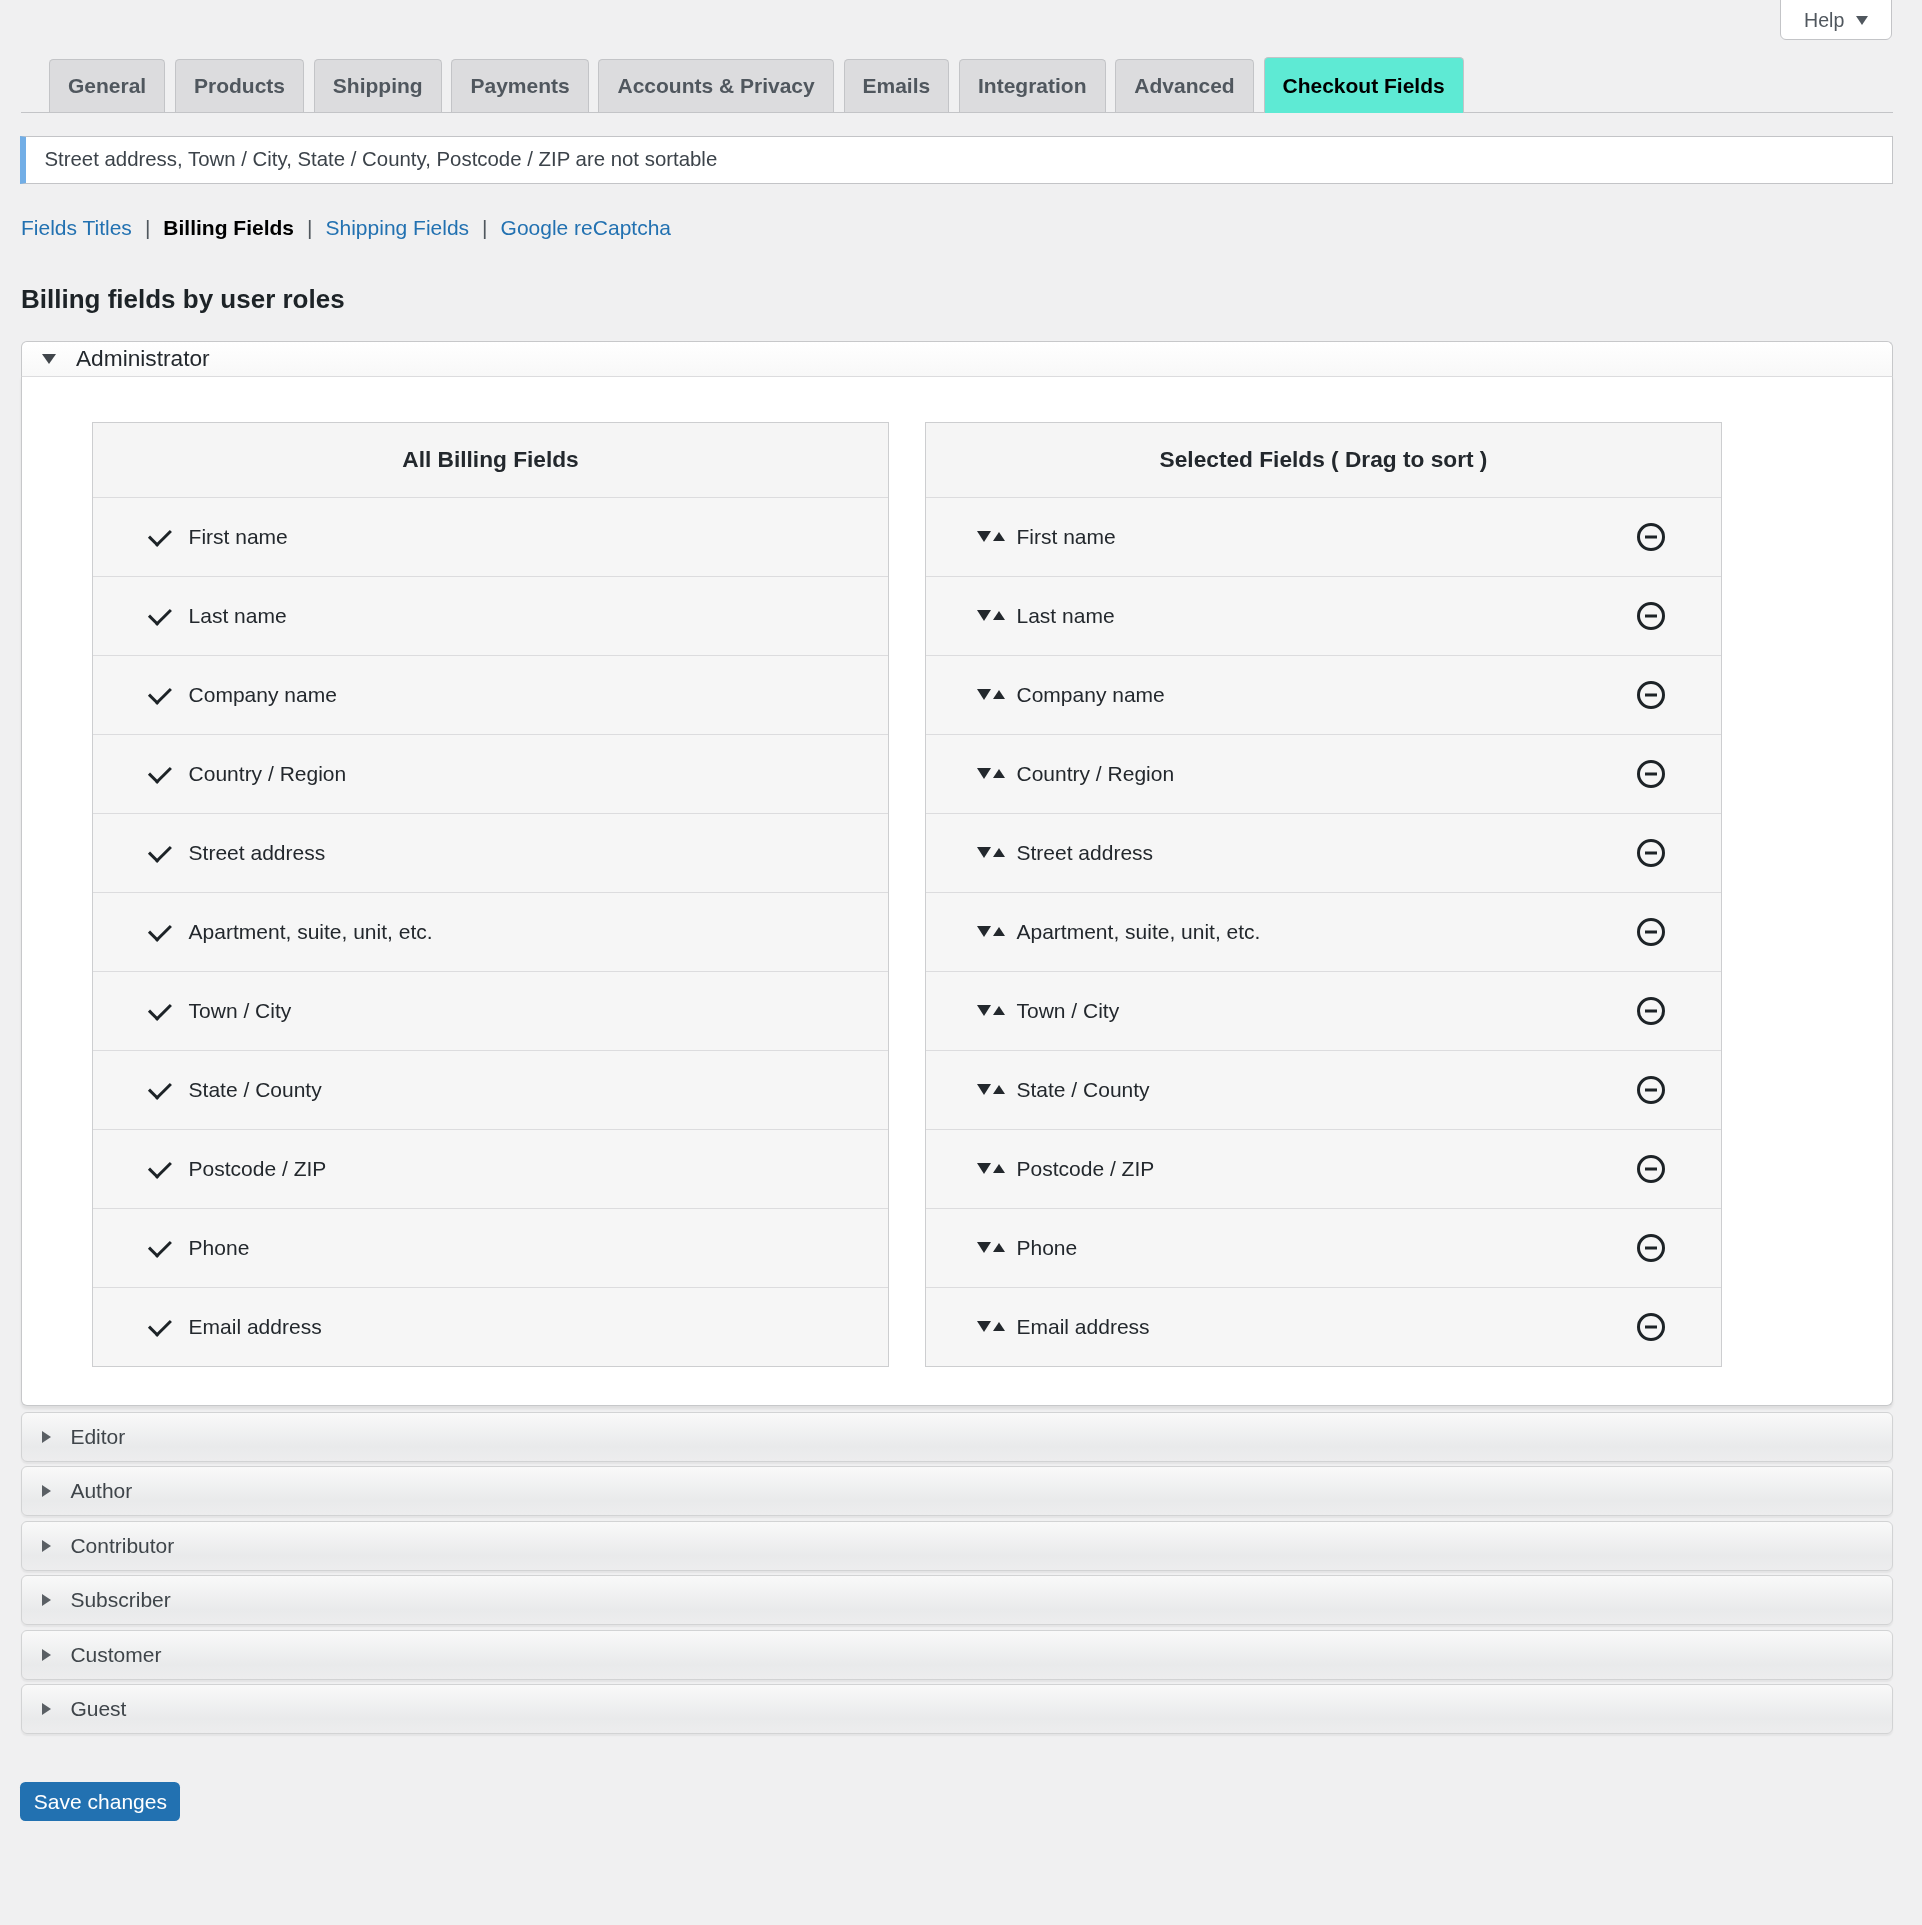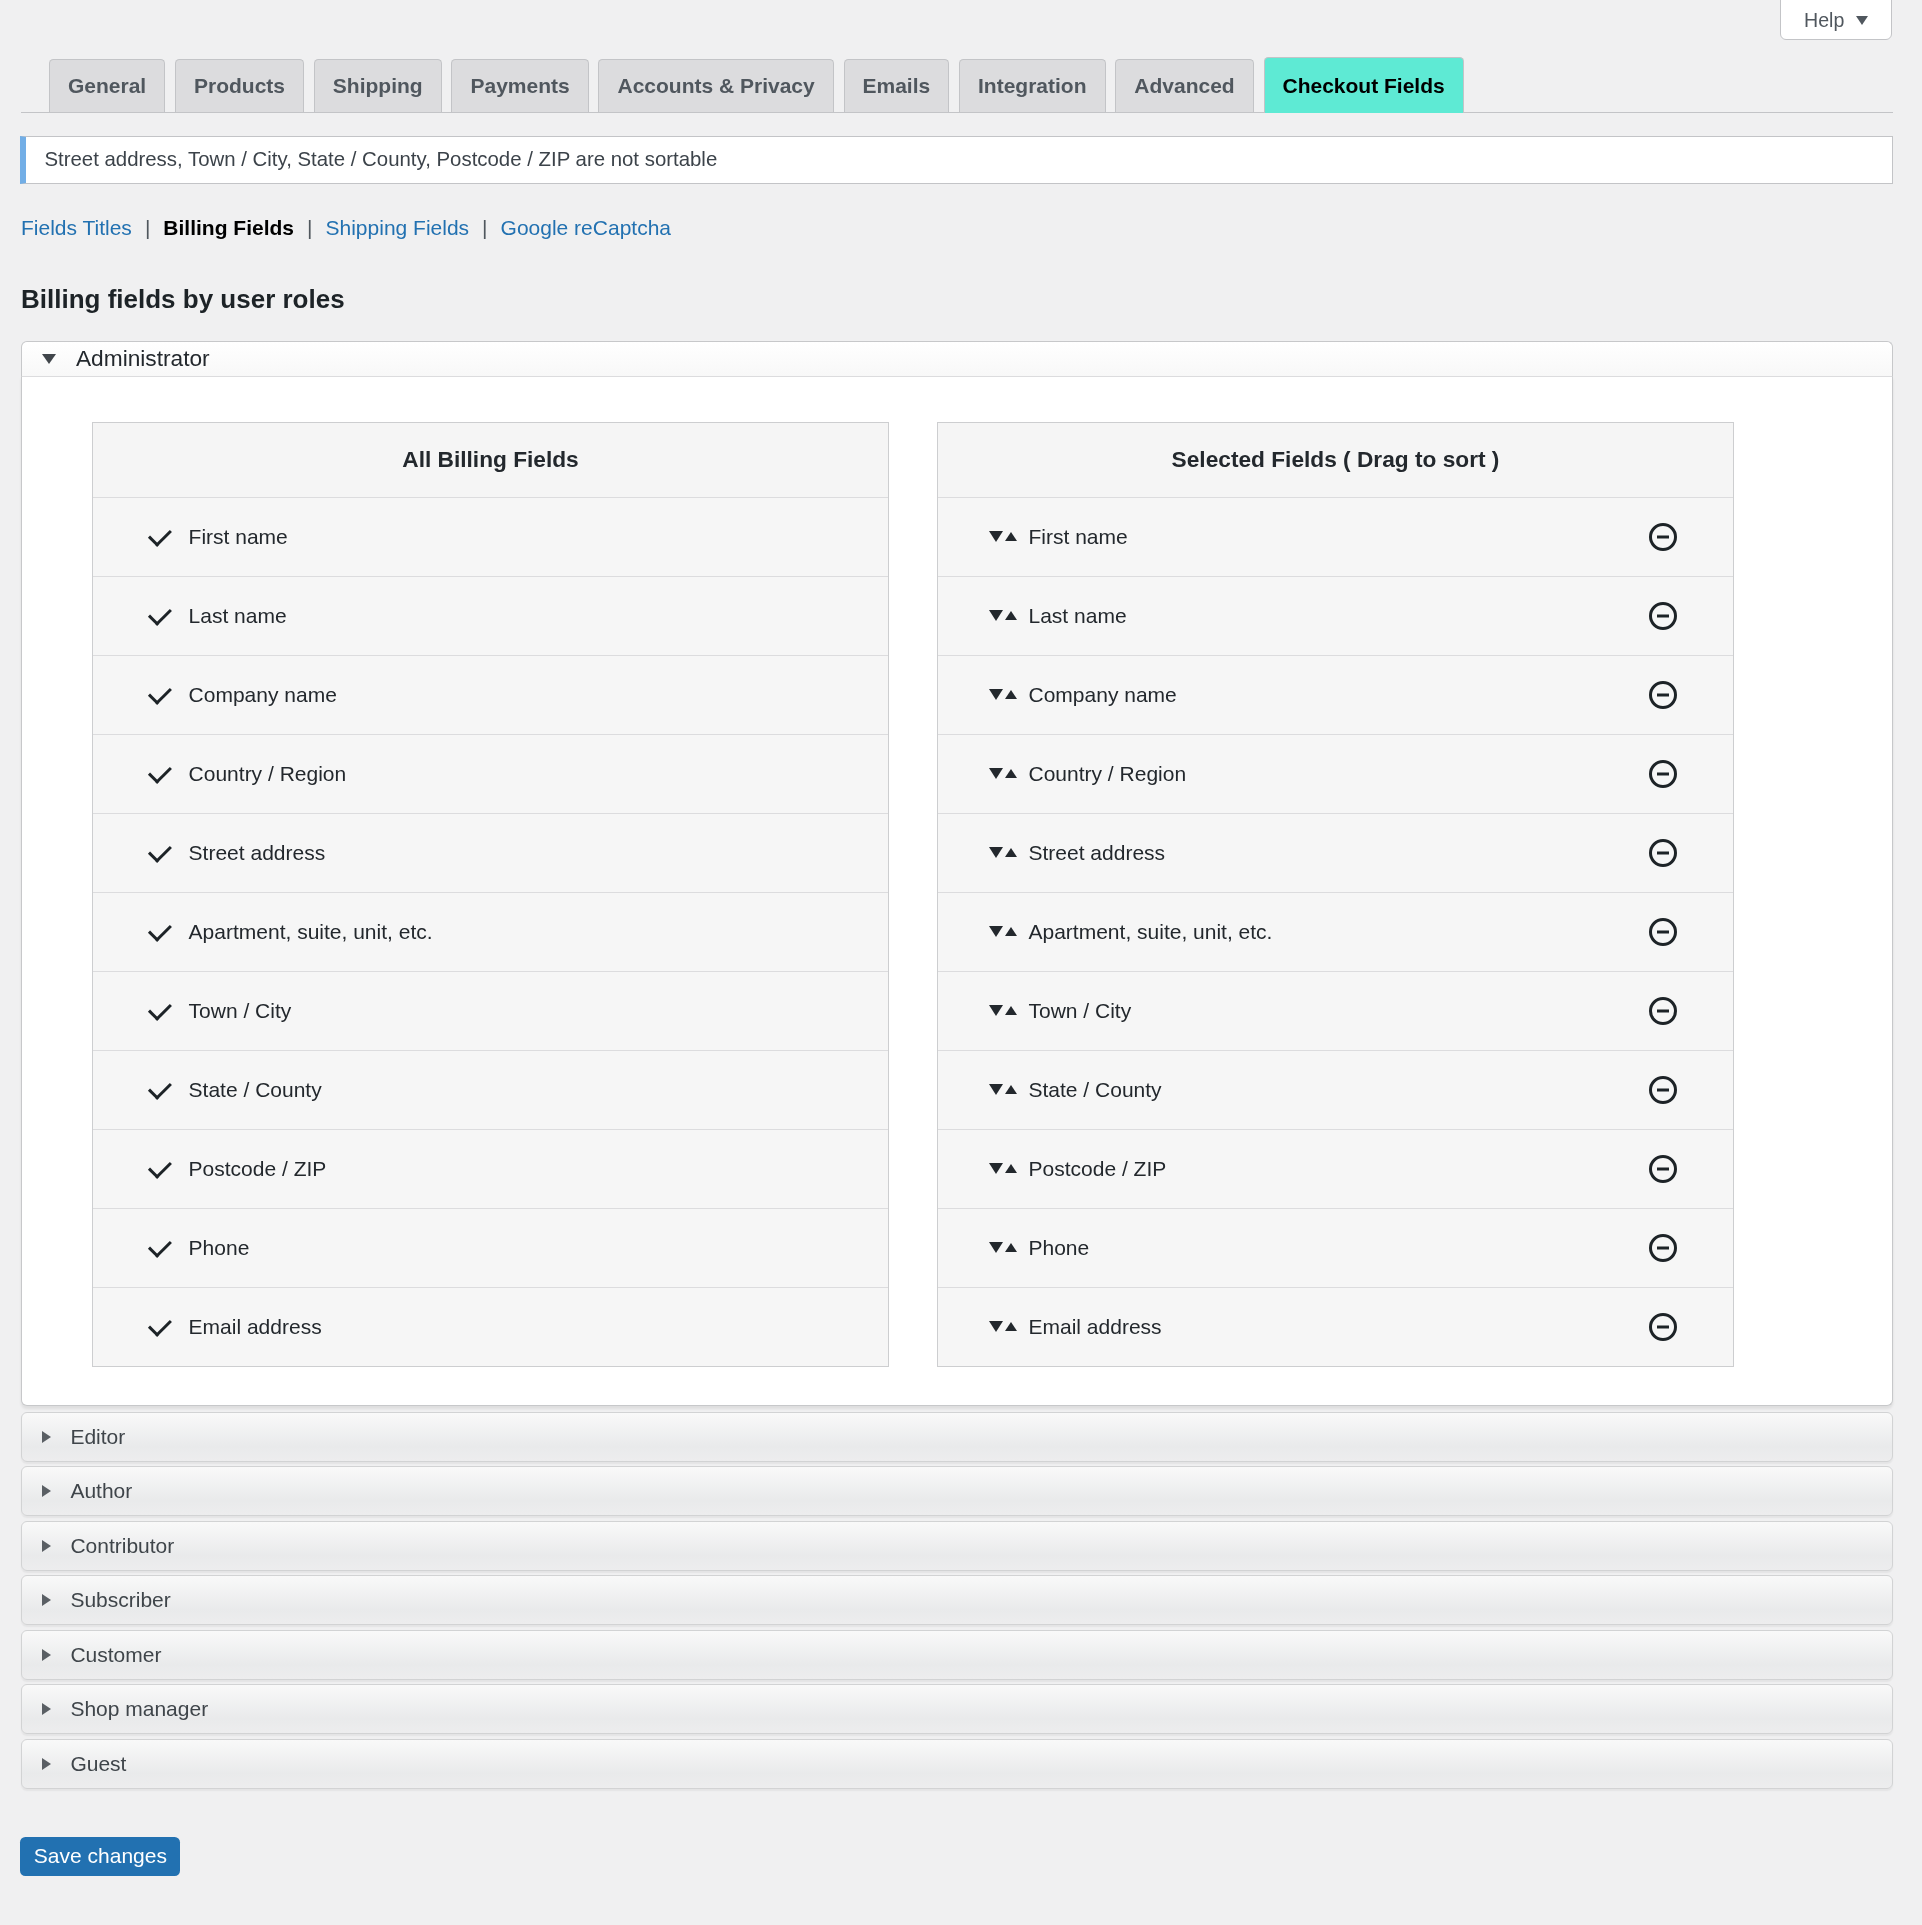--- a/index.html
+++ b/index.html
@@ -83,21 +83,21 @@
   }
   .caret-down{width:0;height:0;border-left:7.6px solid transparent;border-right:7.6px solid transparent;border-top:10.6px solid #41464b;margin-right:19.6px;}
   .acc-panel{
     box-sizing:border-box;
     margin:0 30px 0 21px;height:1029px;
     background:#ffffff;
     border:1.5px solid #c7c8ca;border-top:none;
     border-radius:0 0 6px 6px;
     box-shadow:0 2.3px 3px rgba(0,0,0,.08);
     padding:45px 0 0 70px;
-    display:flex;gap:48px;align-items:flex-start;
+    display:flex;gap:36px;align-items:flex-start;
   }
 
   
   .fields-table{
     box-sizing:border-box;width:797px;
     border:1.5px solid #cdced0;background:#f6f6f6;
   }
   .table-head{
     box-sizing:border-box;height:74px;background:#f5f5f5;
     display:flex;align-items:center;justify-content:center;
@@ -358,24 +358,20 @@
       <div class="role-bar">
         <div class="caret-right"></div>
         <span>Subscriber</span>
       </div>
       <div class="role-bar">
         <div class="caret-right"></div>
         <span>Customer</span>
       </div>
       <div class="role-bar">
         <div class="caret-right"></div>
-        <span>Shop manager</span>
-      </div>
-      <div class="role-bar">
-        <div class="caret-right"></div>
         <span>Guest</span>
       </div>
     </div>
 
   <button class="save-btn">Save changes</button>
 
 </div>
 
 
 </body></html>

